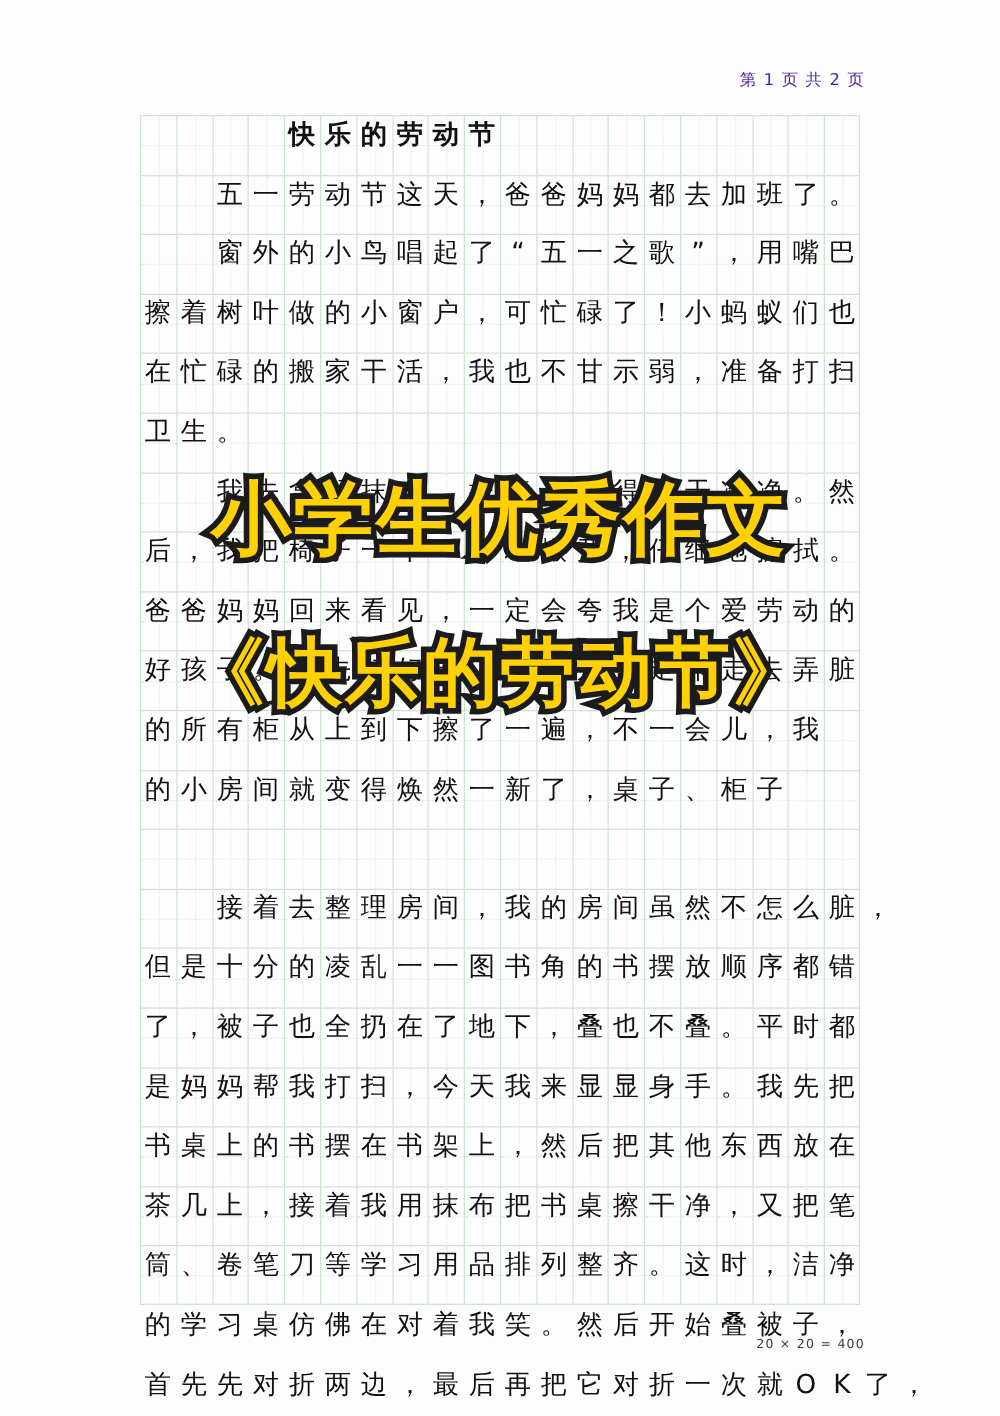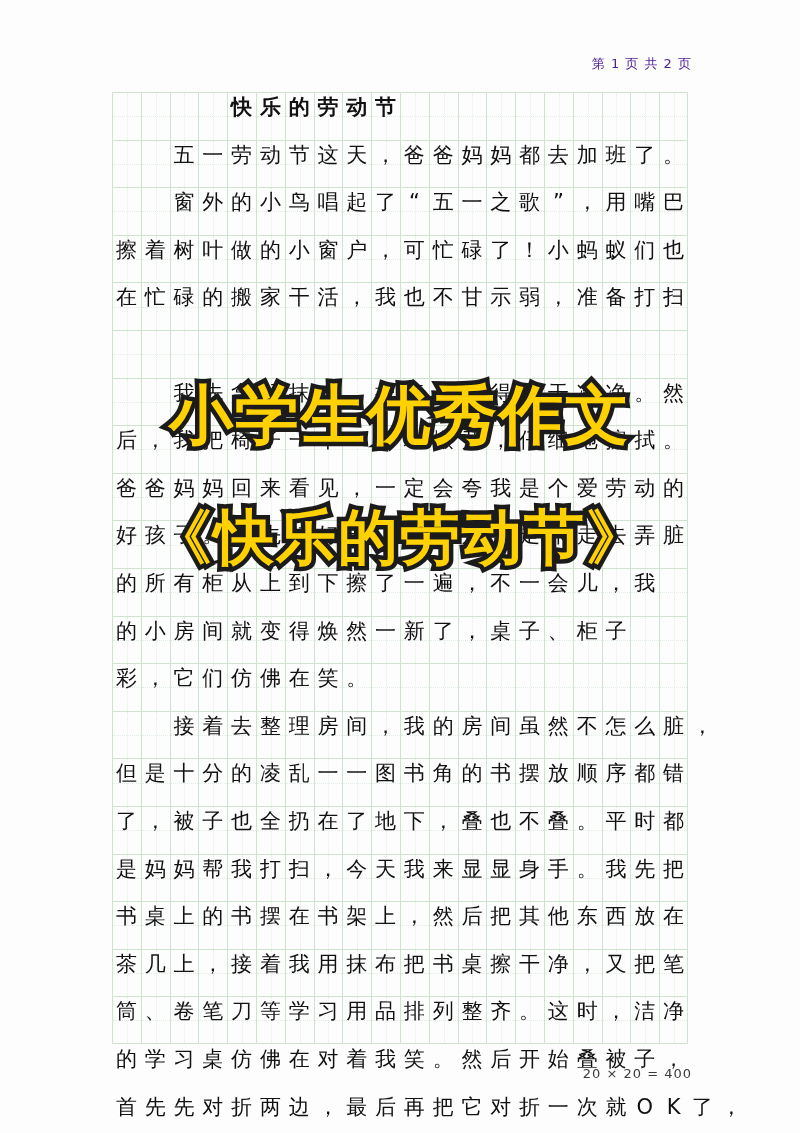--- a/index.html
+++ b/index.html
@@ -32,21 +32,21 @@
     letter-spacing: 1px;
     color: #4c1d95;
     font-family: "DejaVu Sans", sans-serif;
   }
 
   
   .page-footer {
     position: absolute;
     bottom: 52px;
     right: 108px;
-    font-size: 13px;
+    font-size: 10px;
     letter-spacing: 1px;
     color: #3a3a3a;
     font-family: "DejaVu Sans", sans-serif;
   }
 
   
   .grid-sheet {
     position: absolute;
     left: 112px;
     top: 92px;
@@ -608,27 +608,27 @@
         <div class="grid-cell"></div>
       </div>
     </div>
 
   <div class="text-layer" id="text-layer">
       <div class="line title" style="top: 0px;"><span class="ch"> </span><span class="ch"> </span><span class="ch"> </span><span class="ch"> </span><span class="ch">快</span><span class="ch">乐</span><span class="ch">的</span><span class="ch">劳</span><span class="ch">动</span><span class="ch">节</span></div>
       <div class="line" style="top: 47.6px;"><span class="ch"> </span><span class="ch"> </span><span class="ch">五</span><span class="ch">一</span><span class="ch">劳</span><span class="ch">动</span><span class="ch">节</span><span class="ch">这</span><span class="ch">天</span><span class="ch">，</span><span class="ch">爸</span><span class="ch">爸</span><span class="ch">妈</span><span class="ch">妈</span><span class="ch">都</span><span class="ch">去</span><span class="ch">加</span><span class="ch">班</span><span class="ch">了</span><span class="ch">。</span></div>
       <div class="line" style="top: 95.2px;"><span class="ch"> </span><span class="ch"> </span><span class="ch">窗</span><span class="ch">外</span><span class="ch">的</span><span class="ch">小</span><span class="ch">鸟</span><span class="ch">唱</span><span class="ch">起</span><span class="ch">了</span><span class="ch">“</span><span class="ch">五</span><span class="ch">一</span><span class="ch">之</span><span class="ch">歌</span><span class="ch">”</span><span class="ch">，</span><span class="ch">用</span><span class="ch">嘴</span><span class="ch">巴</span></div>
       <div class="line" style="top: 142.8px;"><span class="ch">擦</span><span class="ch">着</span><span class="ch">树</span><span class="ch">叶</span><span class="ch">做</span><span class="ch">的</span><span class="ch">小</span><span class="ch">窗</span><span class="ch">户</span><span class="ch">，</span><span class="ch">可</span><span class="ch">忙</span><span class="ch">碌</span><span class="ch">了</span><span class="ch">！</span><span class="ch">小</span><span class="ch">蚂</span><span class="ch">蚁</span><span class="ch">们</span><span class="ch">也</span></div>
       <div class="line" style="top: 190.4px;"><span class="ch">在</span><span class="ch">忙</span><span class="ch">碌</span><span class="ch">的</span><span class="ch">搬</span><span class="ch">家</span><span class="ch">干</span><span class="ch">活</span><span class="ch">，</span><span class="ch">我</span><span class="ch">也</span><span class="ch">不</span><span class="ch">甘</span><span class="ch">示</span><span class="ch">弱</span><span class="ch">，</span><span class="ch">准</span><span class="ch">备</span><span class="ch">打</span><span class="ch">扫</span></div>
+      <div class="line" style="top: 238px;"><span class="ch">卫</span><span class="ch">生</span><span class="ch">。</span></div>
       <div class="line" style="top: 285.6px;"><span class="ch"> </span><span class="ch"> </span><span class="ch">我</span><span class="ch">先</span><span class="ch">拿</span><span class="ch">起</span><span class="ch">抹</span><span class="ch">布</span><span class="ch">，</span><span class="ch">把</span><span class="ch">桌</span><span class="ch">子</span><span class="ch">擦</span><span class="ch">得</span><span class="ch">干</span><span class="ch">干</span><span class="ch">净</span><span class="ch">净</span><span class="ch">。</span><span class="ch">然</span></div>
       <div class="line" style="top: 333.2px;"><span class="ch">后</span><span class="ch">，</span><span class="ch">我</span><span class="ch">把</span><span class="ch">椅</span><span class="ch">子</span><span class="ch">一</span><span class="ch">个</span><span class="ch">一</span><span class="ch">个</span><span class="ch">地</span><span class="ch">搬</span><span class="ch">开</span><span class="ch">，</span><span class="ch">仔</span><span class="ch">细</span><span class="ch">地</span><span class="ch">擦</span><span class="ch">拭</span><span class="ch">。</span></div>
       <div class="line" style="top: 380.8px;"><span class="ch">爸</span><span class="ch">爸</span><span class="ch">妈</span><span class="ch">妈</span><span class="ch">回</span><span class="ch">来</span><span class="ch">看</span><span class="ch">见</span><span class="ch">，</span><span class="ch">一</span><span class="ch">定</span><span class="ch">会</span><span class="ch">夸</span><span class="ch">我</span><span class="ch">是</span><span class="ch">个</span><span class="ch">爱</span><span class="ch">劳</span><span class="ch">动</span><span class="ch">的</span></div>
       <div class="line" style="top: 428.4px;"><span class="ch">好</span><span class="ch">孩</span><span class="ch">子</span><span class="ch">。</span><span class="ch">我</span><span class="ch">先</span><span class="ch">好</span><span class="ch">好</span><span class="ch">干</span><span class="ch">，</span><span class="ch">不</span><span class="ch">让</span><span class="ch">别</span><span class="ch">人</span><span class="ch">走</span><span class="ch">来</span><span class="ch">走</span><span class="ch">去</span><span class="ch">弄</span><span class="ch">脏</span></div>
       <div class="line" style="top: 476px;"><span class="ch">的</span><span class="ch">所</span><span class="ch">有</span><span class="ch">柜</span><span class="ch">从</span><span class="ch">上</span><span class="ch">到</span><span class="ch">下</span><span class="ch">擦</span><span class="ch">了</span><span class="ch">一</span><span class="ch">遍</span><span class="ch">，</span><span class="ch">不</span><span class="ch">一</span><span class="ch">会</span><span class="ch">儿</span><span class="ch">，</span><span class="ch">我</span></div>
       <div class="line" style="top: 523.6px;"><span class="ch">的</span><span class="ch">小</span><span class="ch">房</span><span class="ch">间</span><span class="ch">就</span><span class="ch">变</span><span class="ch">得</span><span class="ch">焕</span><span class="ch">然</span><span class="ch">一</span><span class="ch">新</span><span class="ch">了</span><span class="ch">，</span><span class="ch">桌</span><span class="ch">子</span><span class="ch">、</span><span class="ch">柜</span><span class="ch">子</span></div>
-      <div class="line" style="top: 571.2px;"><span class="ch">彩</span><span class="ch">，</span><span class="ch">它</span><span class="ch">们</span><span class="ch">仿</span><span class="ch">佛</span><span class="ch">在</span><span class="ch">笑</span><span class="ch">。</span></div>
       <div class="line" style="top: 618.8px;"><span class="ch"> </span><span class="ch"> </span><span class="ch">接</span><span class="ch">着</span><span class="ch">去</span><span class="ch">整</span><span class="ch">理</span><span class="ch">房</span><span class="ch">间</span><span class="ch">，</span><span class="ch">我</span><span class="ch">的</span><span class="ch">房</span><span class="ch">间</span><span class="ch">虽</span><span class="ch">然</span><span class="ch">不</span><span class="ch">怎</span><span class="ch">么</span><span class="ch">脏</span><span class="ch">，</span></div>
       <div class="line" style="top: 666.4px;"><span class="ch">但</span><span class="ch">是</span><span class="ch">十</span><span class="ch">分</span><span class="ch">的</span><span class="ch">凌</span><span class="ch">乱</span><span class="ch">一</span><span class="ch">一</span><span class="ch">图</span><span class="ch">书</span><span class="ch">角</span><span class="ch">的</span><span class="ch">书</span><span class="ch">摆</span><span class="ch">放</span><span class="ch">顺</span><span class="ch">序</span><span class="ch">都</span><span class="ch">错</span></div>
       <div class="line" style="top: 714px;"><span class="ch">了</span><span class="ch">，</span><span class="ch">被</span><span class="ch">子</span><span class="ch">也</span><span class="ch">全</span><span class="ch">扔</span><span class="ch">在</span><span class="ch">了</span><span class="ch">地</span><span class="ch">下</span><span class="ch">，</span><span class="ch">叠</span><span class="ch">也</span><span class="ch">不</span><span class="ch">叠</span><span class="ch">。</span><span class="ch">平</span><span class="ch">时</span><span class="ch">都</span></div>
       <div class="line" style="top: 761.6px;"><span class="ch">是</span><span class="ch">妈</span><span class="ch">妈</span><span class="ch">帮</span><span class="ch">我</span><span class="ch">打</span><span class="ch">扫</span><span class="ch">，</span><span class="ch">今</span><span class="ch">天</span><span class="ch">我</span><span class="ch">来</span><span class="ch">显</span><span class="ch">显</span><span class="ch">身</span><span class="ch">手</span><span class="ch">。</span><span class="ch">我</span><span class="ch">先</span><span class="ch">把</span></div>
       <div class="line" style="top: 809.2px;"><span class="ch">书</span><span class="ch">桌</span><span class="ch">上</span><span class="ch">的</span><span class="ch">书</span><span class="ch">摆</span><span class="ch">在</span><span class="ch">书</span><span class="ch">架</span><span class="ch">上</span><span class="ch">，</span><span class="ch">然</span><span class="ch">后</span><span class="ch">把</span><span class="ch">其</span><span class="ch">他</span><span class="ch">东</span><span class="ch">西</span><span class="ch">放</span><span class="ch">在</span></div>
       <div class="line" style="top: 856.8px;"><span class="ch">茶</span><span class="ch">几</span><span class="ch">上</span><span class="ch">，</span><span class="ch">接</span><span class="ch">着</span><span class="ch">我</span><span class="ch">用</span><span class="ch">抹</span><span class="ch">布</span><span class="ch">把</span><span class="ch">书</span><span class="ch">桌</span><span class="ch">擦</span><span class="ch">干</span><span class="ch">净</span><span class="ch">，</span><span class="ch">又</span><span class="ch">把</span><span class="ch">笔</span></div>
       <div class="line" style="top: 904.4px;"><span class="ch">筒</span><span class="ch">、</span><span class="ch">卷</span><span class="ch">笔</span><span class="ch">刀</span><span class="ch">等</span><span class="ch">学</span><span class="ch">习</span><span class="ch">用</span><span class="ch">品</span><span class="ch">排</span><span class="ch">列</span><span class="ch">整</span><span class="ch">齐</span><span class="ch">。</span><span class="ch">这</span><span class="ch">时</span><span class="ch">，</span><span class="ch">洁</span><span class="ch">净</span></div>
       <div class="line" style="top: 952px;"><span class="ch">的</span><span class="ch">学</span><span class="ch">习</span><span class="ch">桌</span><span class="ch">仿</span><span class="ch">佛</span><span class="ch">在</span><span class="ch">对</span><span class="ch">着</span><span class="ch">我</span><span class="ch">笑</span><span class="ch">。</span><span class="ch">然</span><span class="ch">后</span><span class="ch">开</span><span class="ch">始</span><span class="ch">叠</span><span class="ch">被</span><span class="ch">子</span><span class="ch">，</span></div>
       <div class="line" style="top: 999.6px;"><span class="ch">首</span><span class="ch">先</span><span class="ch">先</span><span class="ch">对</span><span class="ch">折</span><span class="ch">两</span><span class="ch">边</span><span class="ch">，</span><span class="ch">最</span><span class="ch">后</span><span class="ch">再</span><span class="ch">把</span><span class="ch">它</span><span class="ch">对</span><span class="ch">折</span><span class="ch">一</span><span class="ch">次</span><span class="ch">就</span><span class="ch">O</span><span class="ch">K</span><span class="ch">了</span><span class="ch">，</span></div>
     </div>

